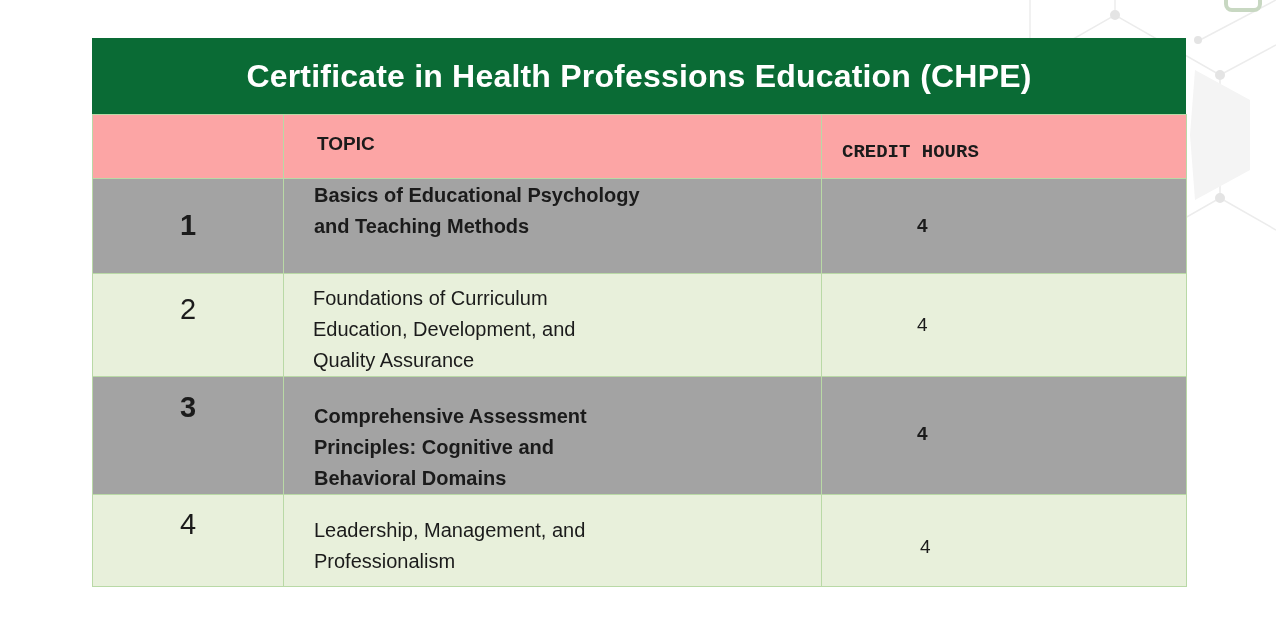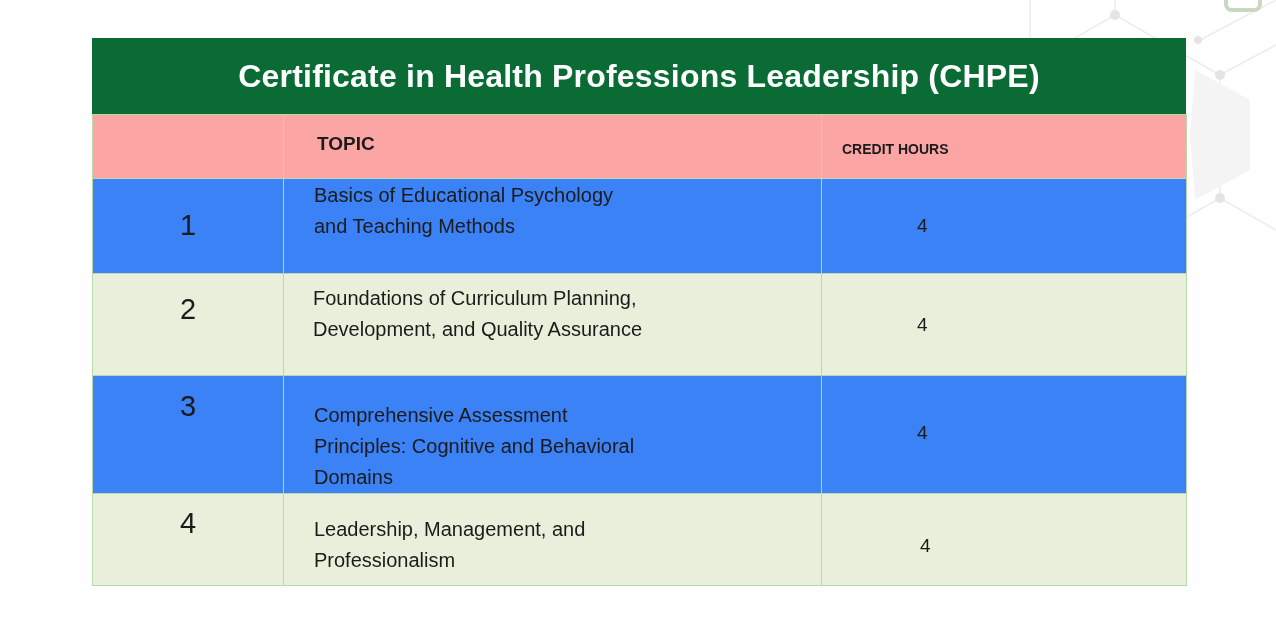--- a/index.html
+++ b/index.html
@@ -22,24 +22,24 @@
     table.grid {
       position:absolute; left:0; top:76px; width:1094px;
       border-collapse:collapse; table-layout:fixed;
     }
     table.grid td, table.grid th {
       border:1.5px solid #b9d9a6; padding:0; vertical-align:top;
       font-family:"DejaVu Sans", sans-serif; color:#1b1b1b;
     }
     col.c1 { width:191px; } col.c2 { width:538px; } col.c3 { width:365px; }
     tr.head td { background:#fca5a5; height:63px; }
-    tr.r-white td { background:#3b82f6; }
+    tr.r-white td { background:#a3a3a3;font-weight:bold; }
     tr.r-green td { background:#e8f0db; }
     .h-topic { font-weight:bold; font-size:19px; padding:18px 0 0 33px; display:block; font-family:"Liberation Sans", sans-serif; }
-    .h-credit { font-weight:bold; font-size:14px; padding:26px 0 0 20px; display:block; font-family:Liberation Sans, sans-serif; }
+    .h-credit { font-weight:bold; font-size:19px; padding:26px 0 0 20px; display:block; font-family:Liberation Mono, monospace; }
     .num { font-size:29px; display:block; text-align:center; font-family:"Liberation Sans", sans-serif; }
     .topic { font-size:20px; line-height:31px; display:block; padding-left:30px; width:330px; font-family:"Liberation Sans", sans-serif; }
     .credit { font-size:19px; display:block; padding-left:95px; font-family:"Liberation Sans", sans-serif; }
   </style>
 </head>
 <body>
 
 <svg class="bg-deco" viewBox="0 0 1276 621">
   <g stroke="#ececec" stroke-width="1.5" fill="none">
     <polyline points="1010,198 1115,258 1220,198 1220,75 1115,15 1010,75"></polyline>
@@ -55,21 +55,21 @@
     <circle cx="1115" cy="258" r="5"></circle>
     <circle cx="1220" cy="198" r="5"></circle>
     <circle cx="1220" cy="75" r="5"></circle>
     <circle cx="1115" cy="15" r="5"></circle>
     <circle cx="1198" cy="40" r="4"></circle>
   </g>
   <rect x="1226" y="-12" width="34" height="22" rx="6" fill="none" stroke="#c8d8c2" stroke-width="4"></rect>
 </svg>
 
 <div class="card">
-  <div class="title-bar">Certificate in Health Professions Leadership (CHPE)</div>
+  <div class="title-bar">Certificate in Health Professions Education (CHPE)</div>
   <table class="grid">
     <colgroup>
         <col class="c1">
         <col class="c2">
         <col class="c3">
       </colgroup>
     <tbody>
         <tr class="head">
       <td><span></span></td>
       <td>
@@ -88,21 +88,21 @@
           </td>
       <td>
             <span class="credit" style="padding-top:36px">4</span>
           </td>
     </tr>
     <tr class="r-green" style="height:102px">
       <td>
             <span class="num" style="padding-top:19px">2</span>
           </td>
       <td>
-            <span class="topic" style="padding-top:9px;padding-left:29px">Foundations of Curriculum Planning, Development, and Quality Assurance</span>
+            <span class="topic" style="padding-top:9px;padding-left:29px">Foundations of Curriculum Education, Development, and Quality Assurance</span>
           </td>
       <td>
             <span class="credit" style="padding-top:40px">4</span>
           </td>
     </tr>
     <tr class="r-white" style="height:112px">
       <td>
             <span class="num" style="padding-top:14px">3</span>
           </td>
       <td>

